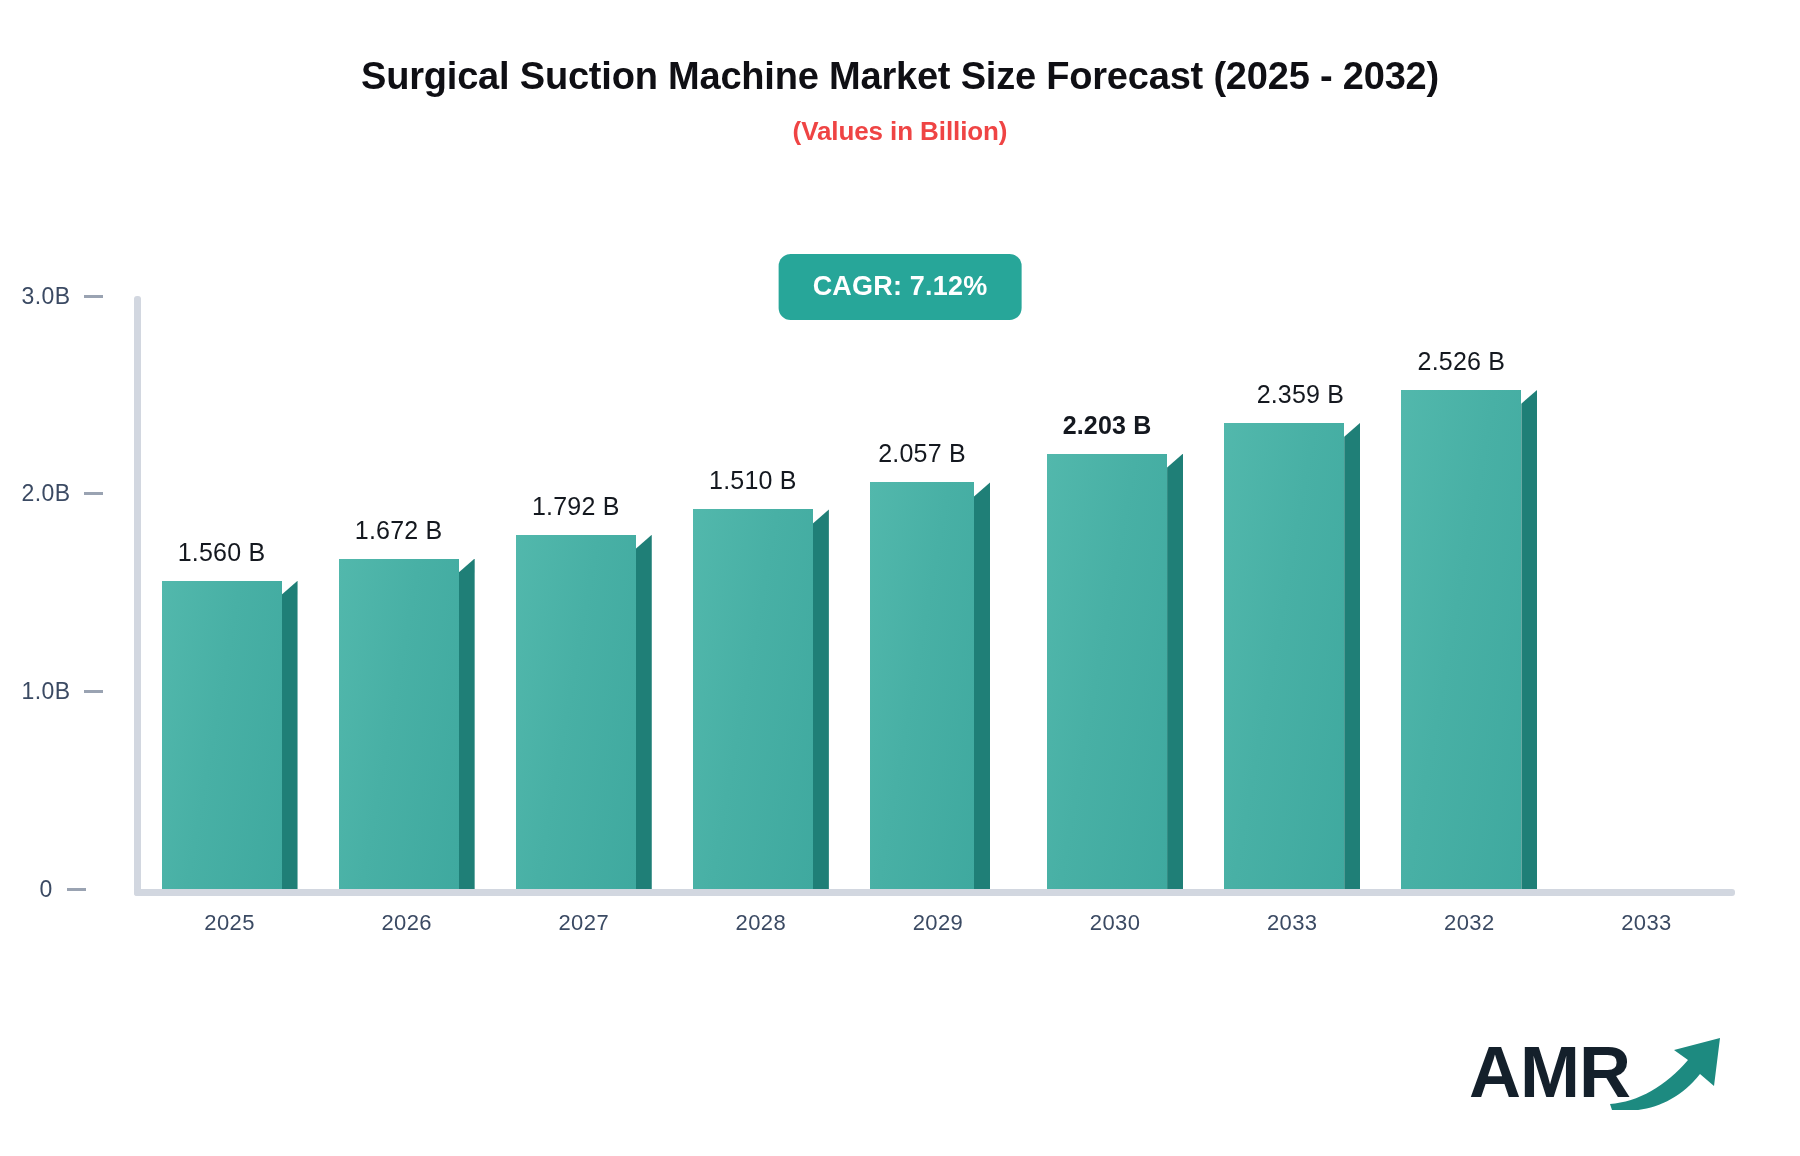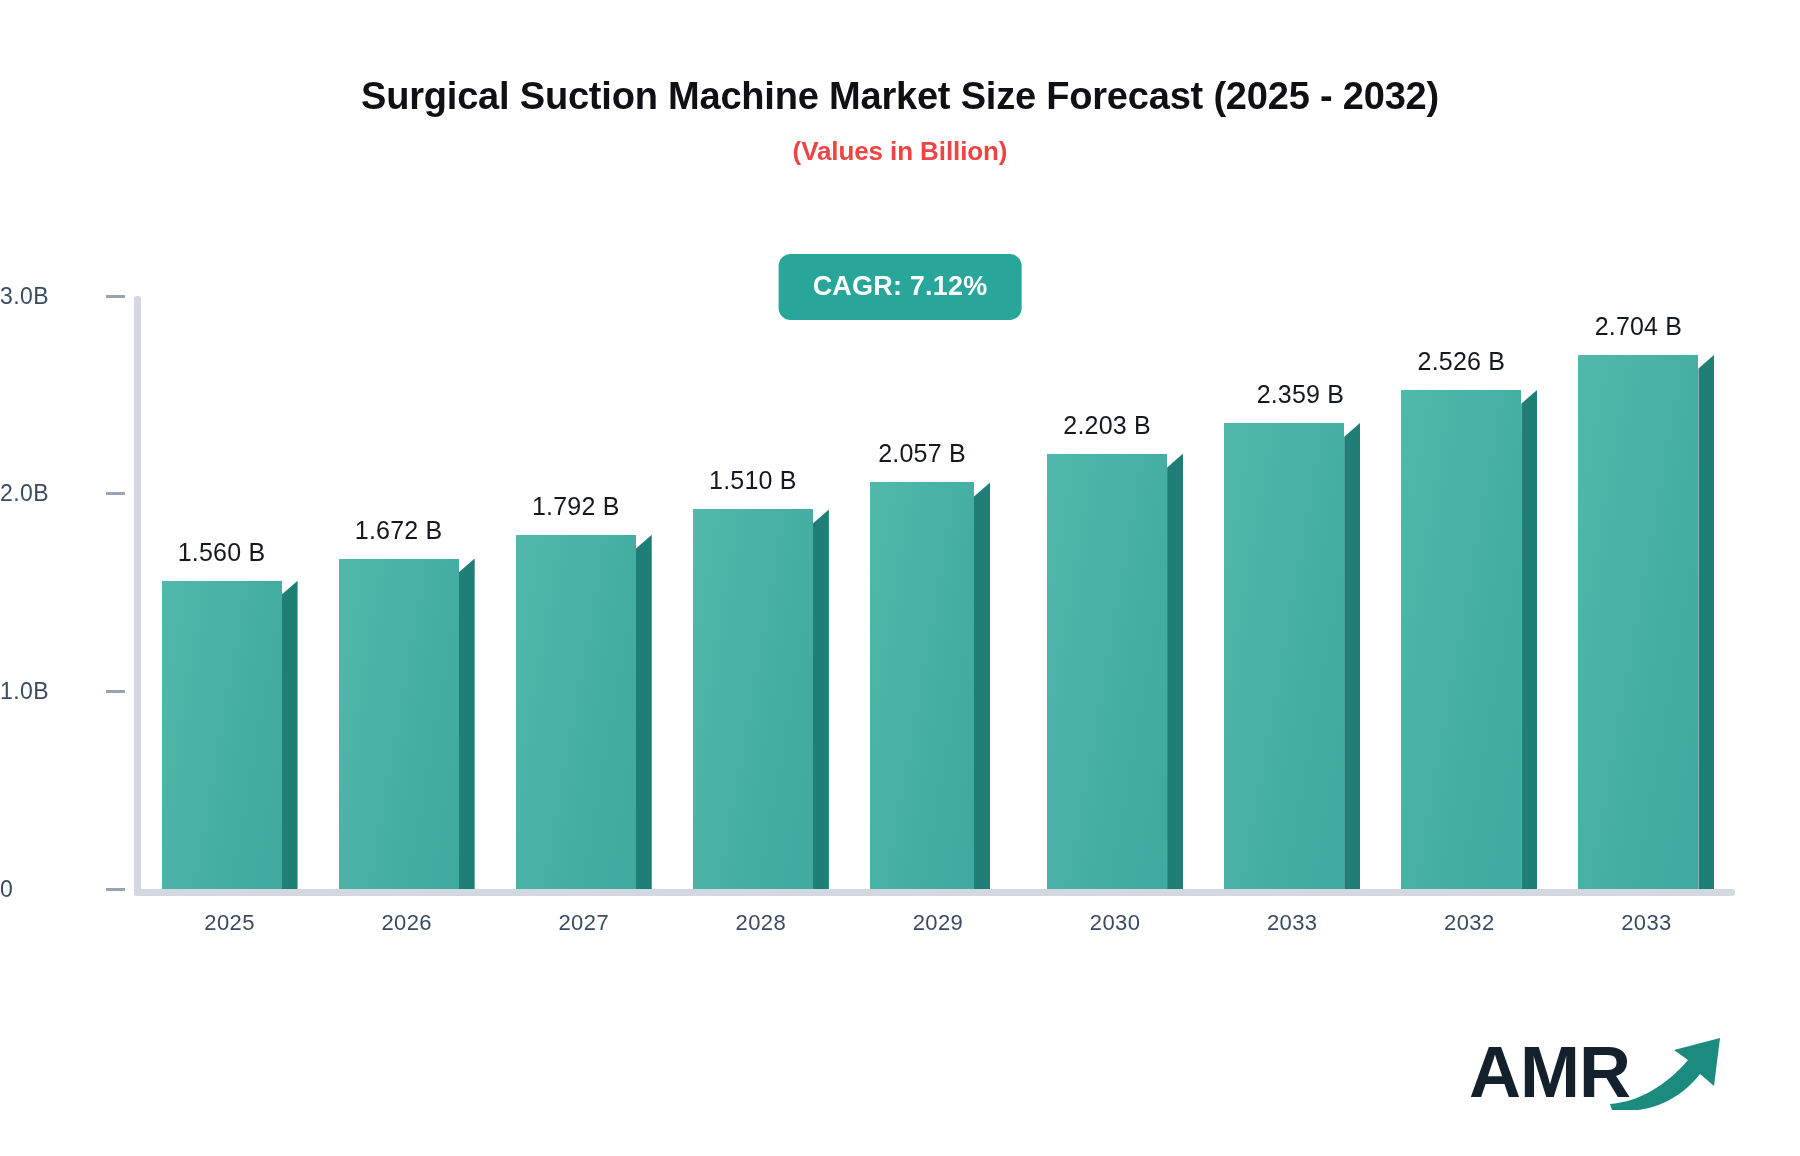--- a/index.html
+++ b/index.html
@@ -13,21 +13,21 @@
     font-family: "Liberation Sans", sans-serif;
     overflow: hidden;
     position: relative;
   }
 
   
   .header {
     position: absolute;
     top: 0; left: 0; right: 0;
     text-align: center;
-    padding-top: 76px;
+    padding-top: 56px;
   }
   .chart-title {
     font-size: 38px;
     font-weight: bold;
     color: #0f0f14;
     letter-spacing: -0.2px;
     line-height: 1.1;
     margin: 0;
   }
   .chart-subtitle {
@@ -85,21 +85,21 @@
   }
 
   .y-tick {
     position: absolute;
     left: 0;
     width: 134px;
     height: 24px;
     margin-top: -12px;
     display: flex;
     align-items: center;
-    justify-content: space-between;
+    justify-content: center;
   }
   .y-tick .tick-label {
     font-size: 23px;
     color: #3b4a63;
     letter-spacing: 0.4px;
   }
   .y-tick .tick-mark {
     display: inline-block;
     width: 19px;
     height: 3px;
@@ -251,48 +251,39 @@
         </div>
         <div class="bar-value" style="bottom: 420.6px;">2.057 B</div>
       </div>
       <div class="bar-slot" style="left: 906.111px; width: 136px;">
         <div class="bar-wrap" style="height: 435.46px;">
           <div class="bar-3d">
             <div class="bar-front"></div>
             <div class="bar-side"></div>
           </div>
         </div>
-        <div class="bar-value" style="bottom: 449.46px;">2.203 B</div>
+        <div class="bar-value" style="bottom: 449.46px; font-weight: bold;">2.203 B</div>
       </div>
       <div class="bar-slot" style="left: 1083.22px; width: 136px;">
         <div class="bar-wrap" style="height: 466.296px;">
           <div class="bar-3d">
             <div class="bar-front"></div>
             <div class="bar-side"></div>
           </div>
         </div>
         <div class="bar-value" style="bottom: 480.296px; text-align: right;">2.359 B</div>
       </div>
       <div class="bar-slot" style="left: 1260.33px; width: 136px;">
         <div class="bar-wrap" style="height: 499.306px;">
           <div class="bar-3d">
             <div class="bar-front"></div>
             <div class="bar-side"></div>
           </div>
         </div>
         <div class="bar-value" style="bottom: 513.306px;">2.526 B</div>
-      </div>
-      <div class="bar-slot" style="left: 1437.44px; width: 136px;">
-        <div class="bar-wrap" style="height: 534.491px;">
-          <div class="bar-3d">
-            <div class="bar-front"></div>
-            <div class="bar-side"></div>
-          </div>
-        </div>
-        <div class="bar-value" style="bottom: 548.491px;">2.704 B</div>
       </div>
     </div>
 <div class="y-tick" style="top: 889px;">
       <span class="tick-label">0</span>
       <span class="tick-mark"></span>
     </div>
     <div class="y-tick" style="top: 691.333px;">
       <span class="tick-label">1.0B</span>
       <span class="tick-mark"></span>
     </div>

